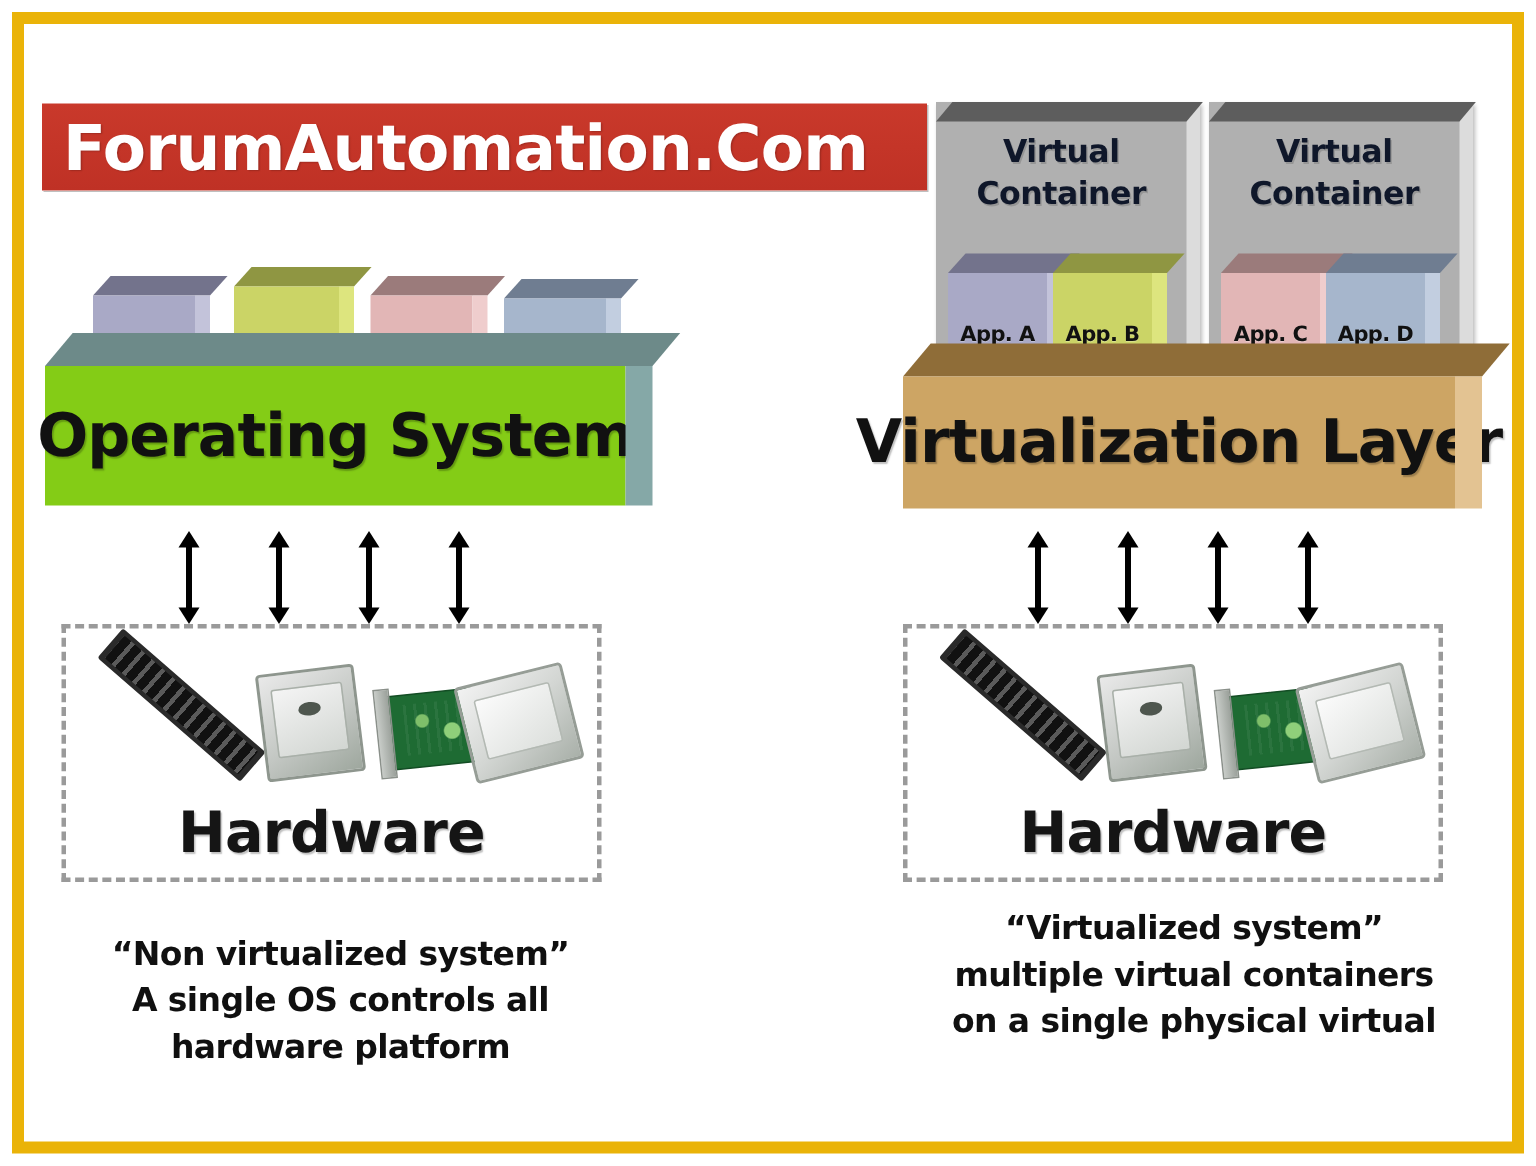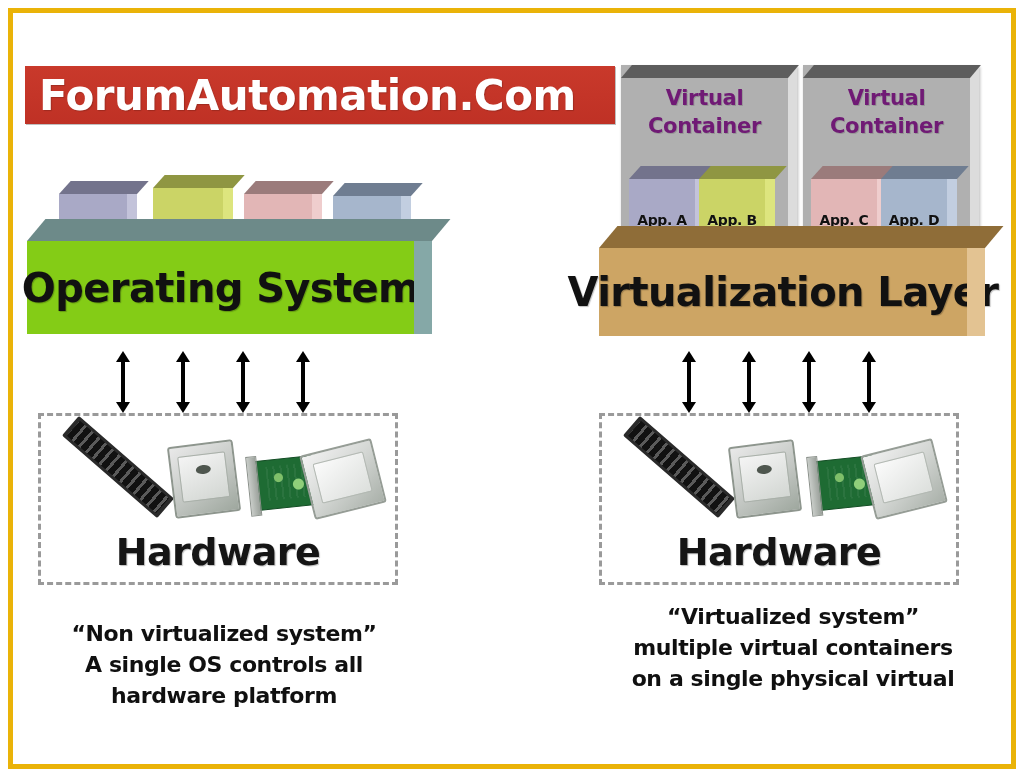--- a/index.html
+++ b/index.html
@@ -21,21 +21,21 @@
     height: 777px;
     box-sizing: border-box;
     background: #ffffff;
     padding: 8px;
   }
   #frame {
     position: relative;
     width: 100%;
     height: 100%;
     box-sizing: border-box;
-    border: 5px solid #eab308;
+    border: 8px solid #eab308;
     background: #ffffff;
   }
   #canvas {
     position: absolute;
     inset: 0;
     overflow: hidden;
   }
 
   
   #watermark {
@@ -153,21 +153,21 @@
     background: #5d5d5d;
     transform: skewX(-40deg);
     transform-origin: bottom left;
   }
   .vcontainer .vc-title {
     position: absolute;
     left: 0; right: 0; top: 20px;
     text-align: center;
     font-size: 21px;
     font-weight: bold;
-    color: #701a75;
+    color: #0f172a;
     font-family: "DejaVu Sans", sans-serif;
     line-height: 1.32;
     letter-spacing: -0.3px;
     text-shadow: 1px 1px 0 rgba(0,0,0,0.15);
   }
 
   
   .hwbox {
     position: absolute;
     border: 3px dashed #9a9a9a;

